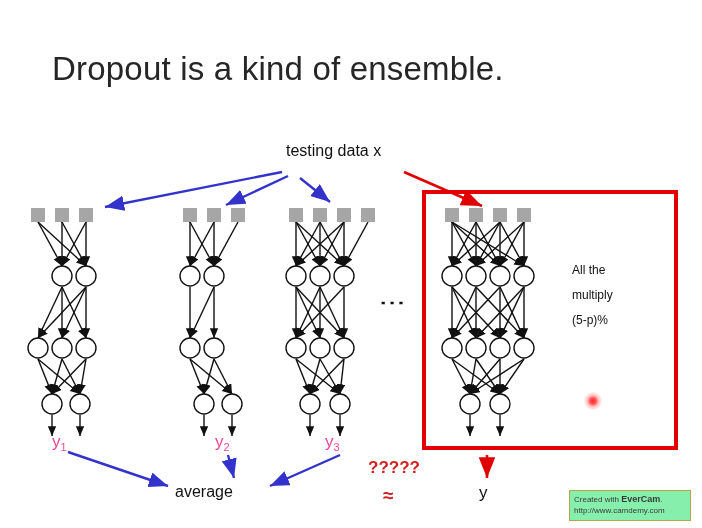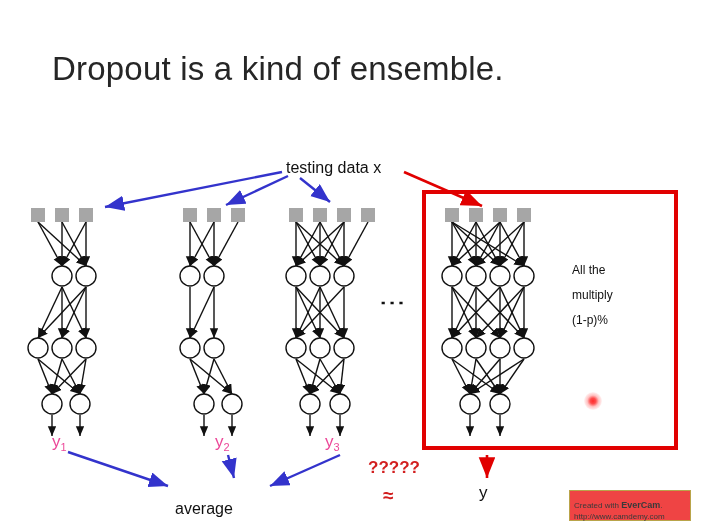--- a/index.html
+++ b/index.html
@@ -17,21 +17,21 @@
     font-size:33px; font-weight:400; color:#262626;
     letter-spacing:0.2px;
     text-align:right;
   }
   .section-head {
     position:absolute; left:22px; top:128px;
     font-size:19px; font-weight:bold; font-style:italic;
     text-decoration:underline; color:#111;
   }
   .lbl {
-    position:absolute; font-size:15px; color:#111;margin-top:17px;
+    position:absolute; font-size:15px; color:#111;
   }
   .testing-data { left:286px; top:142px; font-size:16px; }
   .avg-lbl { left:175px; top:483px; font-size:16px; }
   .qmarks {
     position:absolute; left:368px; top:458px;
     font-size:17px; color:#d21f1f; font-weight:bold;
   }
   .approx {
     position:absolute; left:383px; top:485px;
     font-size:19px; color:#d21f1f; font-weight:bold;
@@ -55,43 +55,43 @@
     position:absolute; left:572px; top:258px; width:100px;
     font-size:12px; line-height:25px; color:#111;
   }
   .laser {
     position:absolute; left:584px; top:392px; width:18px; height:18px;
     border-radius:50%;
     background:radial-gradient(circle at 50% 50%, #ff2a2a 0%, #ff4d4d 22%, rgba(255,120,120,0.45) 45%, rgba(255,160,160,0.12) 70%, rgba(255,200,200,0) 100%);
   }
   .evercam {
     position:absolute; left:569px; top:490px; width:122px; height:31px;
-    border:1px solid #b9a44a; background:#ef4444;
+    border:1px solid #b9a44a; background:#86efac;
     font-size:8px; color:#3a3a3a; line-height:11px;
-    padding:9px 4px; box-sizing:border-box;
+    padding:3px 4px; box-sizing:border-box;
   }
   .evercam b { font-size:9px; }
   .evercam .url { color:#3a3a3a; }
   svg { position:absolute; left:0; top:0; }
 </style>
 </head>
 <body>
 
 <div id="slide">
 
   <div class="title">Dropout is a kind of ensemble.</div>
 
   <div class="lbl testing-data">testing data x</div>
 
   <div class="redbox"></div>
 
   <div class="note">
     <div>All the</div>
     <div>multiply</div>
-    <div>(1-p)%</div>
+    <div>(5-p)%</div>
   </div>
 
   <div class="laser"></div>
 
   <div class="dots">⋮</div>
 
   <div class="ylab y1"><span>y</span><sub>1</sub></div>
   <div class="ylab y2"><span>y</span><sub>2</sub></div>
   <div class="ylab y3"><span>y</span><sub>3</sub></div>
 

